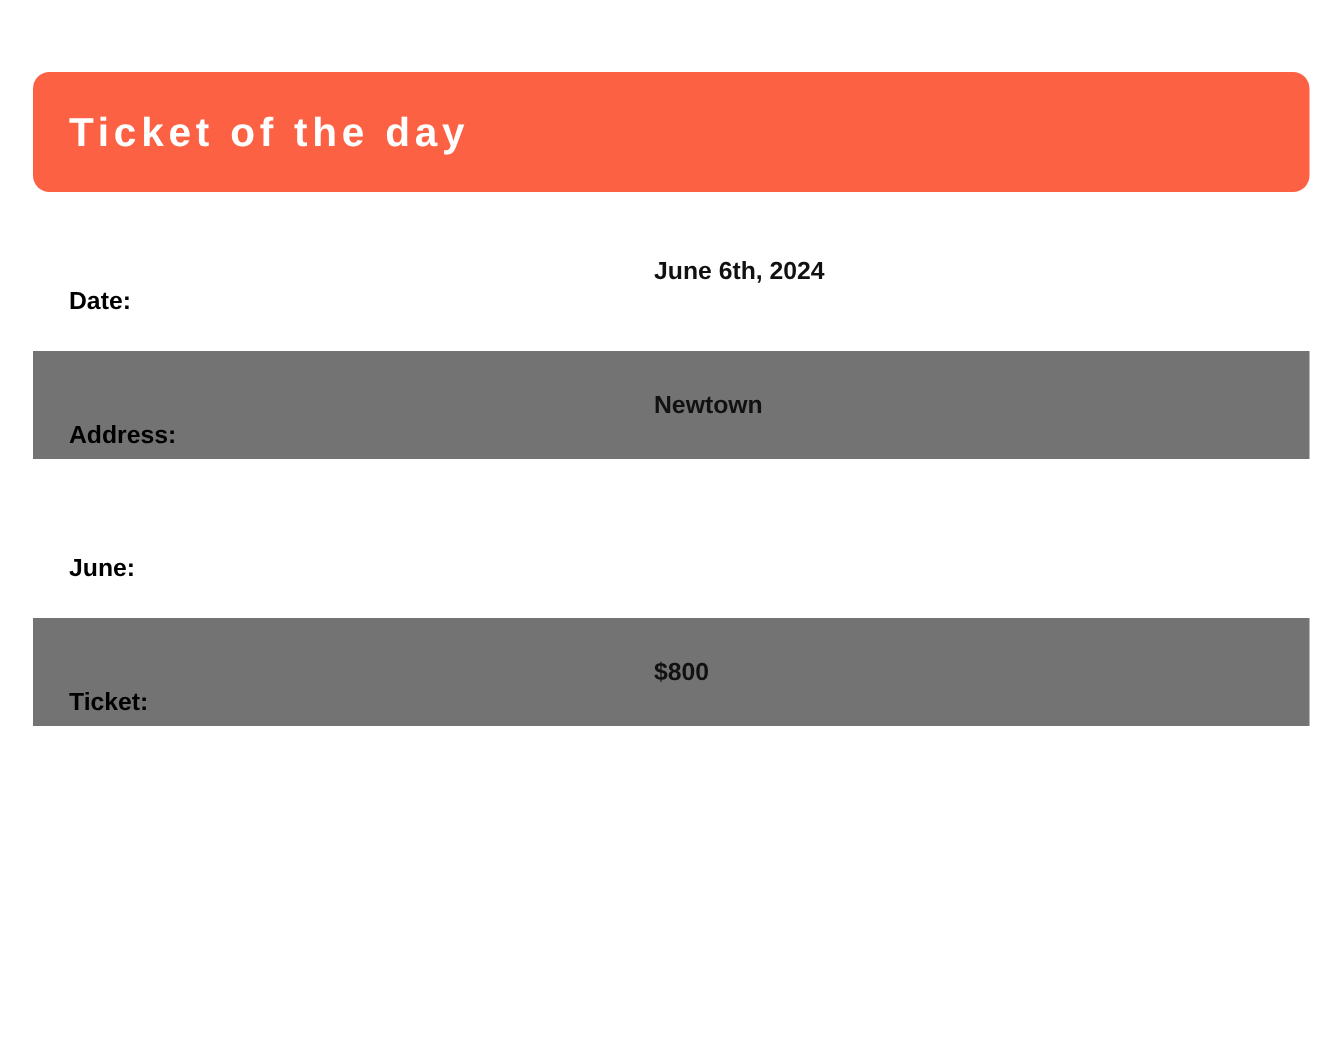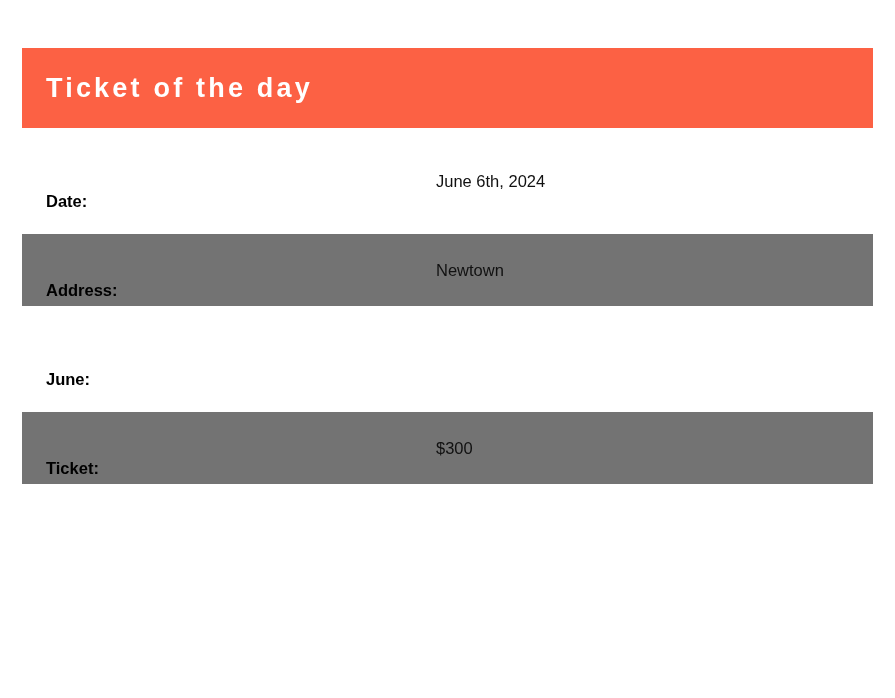--- a/index.html
+++ b/index.html
@@ -21,20 +21,21 @@
     width: 851px;
   }
 
   .ticket-header {
     background: #fc6144;
     height: 80px;
     display: flex;
     align-items: center;
     box-sizing: border-box;
     padding-left: 24px;
+    border-radius: 11px;
   }
 
   .ticket-title {
     color: #ffffff;
     font-size: 27px;
     font-weight: bold;
     letter-spacing: 3.2px;
     line-height: 1;
     white-space: nowrap;
   }
@@ -66,21 +67,21 @@
     font-size: 16.5px;
     font-weight: bold;
     color: #000000;
     white-space: nowrap;
     margin-top: 41px;
   }
 
   .row-value {
     flex: 1;
     font-size: 16.5px;
-    font-weight: normal;
+    font-weight: bold;
     color: #111111;
     white-space: nowrap;
   }
 </style>
 </head>
 <body>
 
 <div class="ticket-card">
 
   <div class="ticket-header">
@@ -104,17 +105,17 @@
     <div class="row-spacer"></div>
 
     <div class="ticket-row">
       <div class="row-label">June:</div>
     </div>
 
     <div class="row-spacer"></div>
 
     <div class="ticket-row shaded">
       <div class="row-label">Ticket:</div>
-      <div class="row-value">$300</div>
+      <div class="row-value">$800</div>
     </div>
 
   </div>
 </div>
 
 </body></html>

